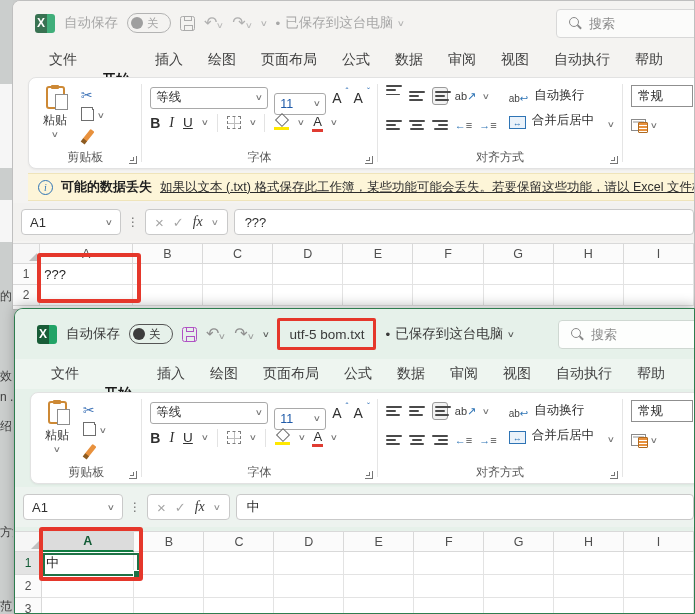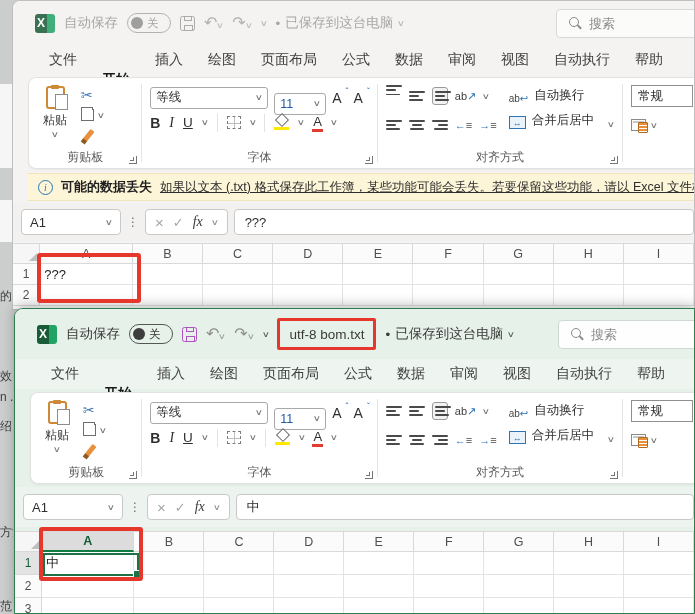--- a/index.html
+++ b/index.html
@@ -434,21 +434,21 @@
     <span class="t-label">自动保存</span>
     <span class="toggle">
       <span class="knob"></span>
       <span class="tstate">关</span>
     </span>
     <span class="floppy"></span>
     <span class="histic">↶<span class="chev">∨</span></span>
     <span class="histic">↷<span class="chev">∨</span></span>
     <span class="chev">∨</span>
     <span class="red-box">
-      <span class="t-file">utf-8 bom.txt</span>
+      <span class="t-file">utf-5 bom.txt</span>
     </span>
     <span class="t-saved">
       <span>•</span>
       <span>已保存到这台电脑</span>
       <span class="chev">∨</span>
     </span>
     <span class="searchbox" style="top:11px">
       <span class="magnifier"></span>
       <span class="search-text">搜索</span>
     </span>

